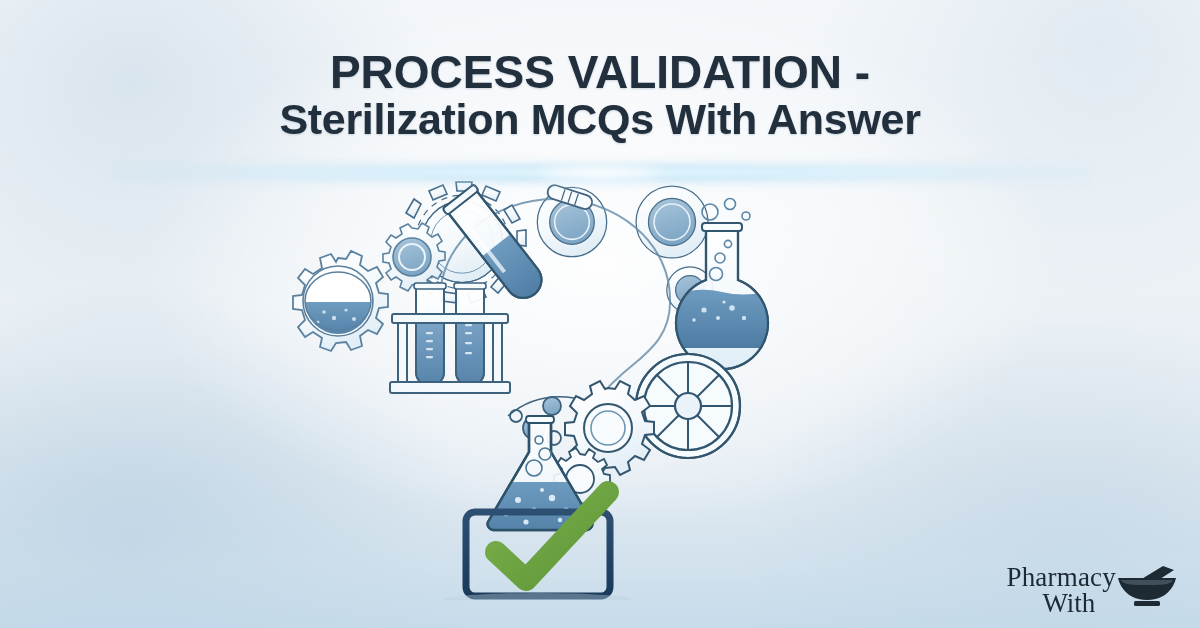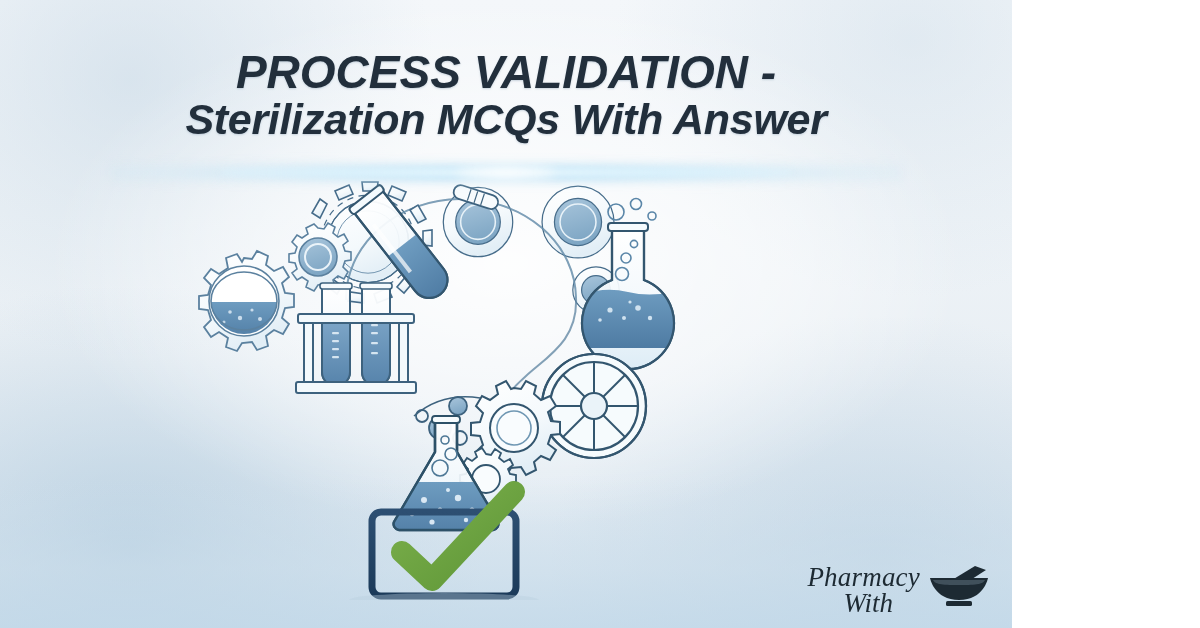--- a/index.html
+++ b/index.html
@@ -3,24 +3,23 @@
 <meta charset="utf-8">
 <style>
   * { margin:0; padding:0; box-sizing:border-box; }
   html, body {
     width:1200px; height:628px;
     font-family:"Liberation Sans", sans-serif;
     overflow:hidden;
   }
   #poster{
     position:relative;
-    width:1012px; height:628px;
+    width:1200px; height:628px;
     background:#eef2f6;
     overflow:hidden;
-    font-style:italic;
   }
   
   .bg-base{
     position:absolute; inset:0;
     background:
       linear-gradient(180deg,#f4f7fa 0%, #eef3f7 34%, #e9eff4 58%, #dfe9f1 82%, #cfdfeb 100%);
   }
   .bg-corner-tl{
     position:absolute; left:-180px; top:-200px; width:620px; height:560px;
     background:radial-gradient(ellipse at center, rgba(196,214,228,.55) 0%, rgba(196,214,228,0) 70%);
@@ -86,21 +85,21 @@
   
   .illustration{
     position:absolute; left:0; right:0; top:180px; z-index:4;
     display:flex; justify-content:center;
   }
   .illustration svg{ display:block; }
 
   
   .logo{
     position:absolute; right:22px; bottom:10px; z-index:8;
-    display:flex; align-items:center; gap:8px;
+    display:flex; align-items:center; gap:0;
   }
   .logo-text{
     text-align:left;
     font-family:"Liberation Serif", serif;
     color:#1d2a33;
     line-height:0.96;
   }
   .logo-l1{ font-size:27px; letter-spacing:.2px; }
   .logo-l2{ font-size:27px; padding-left:36px; }
   .logo-mark{ margin-bottom:4px; }

